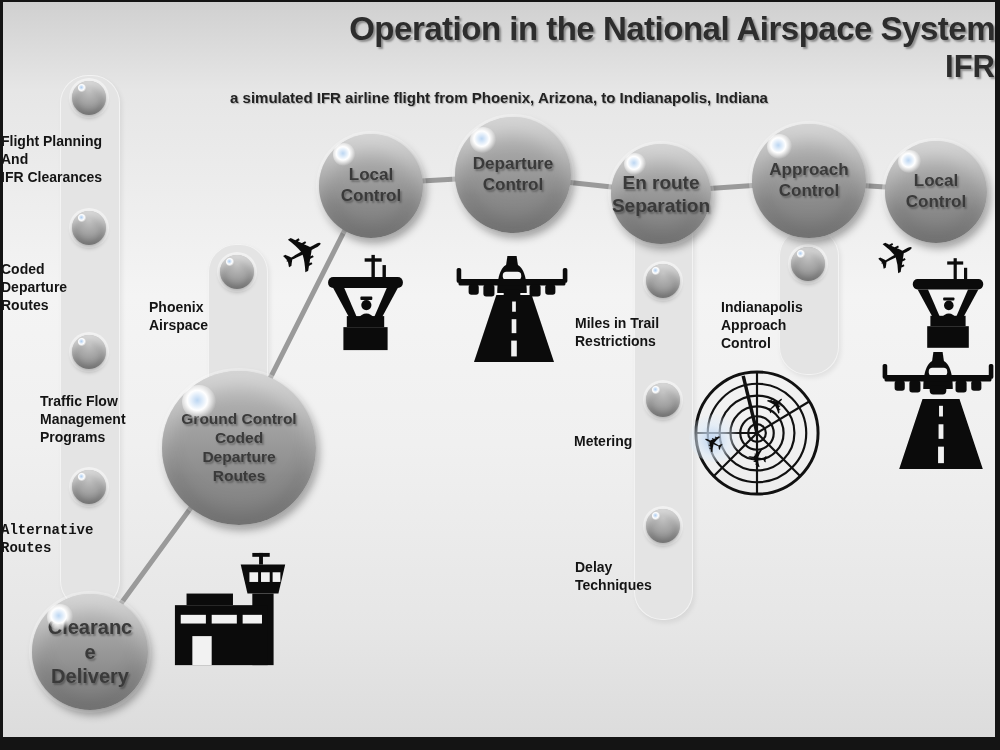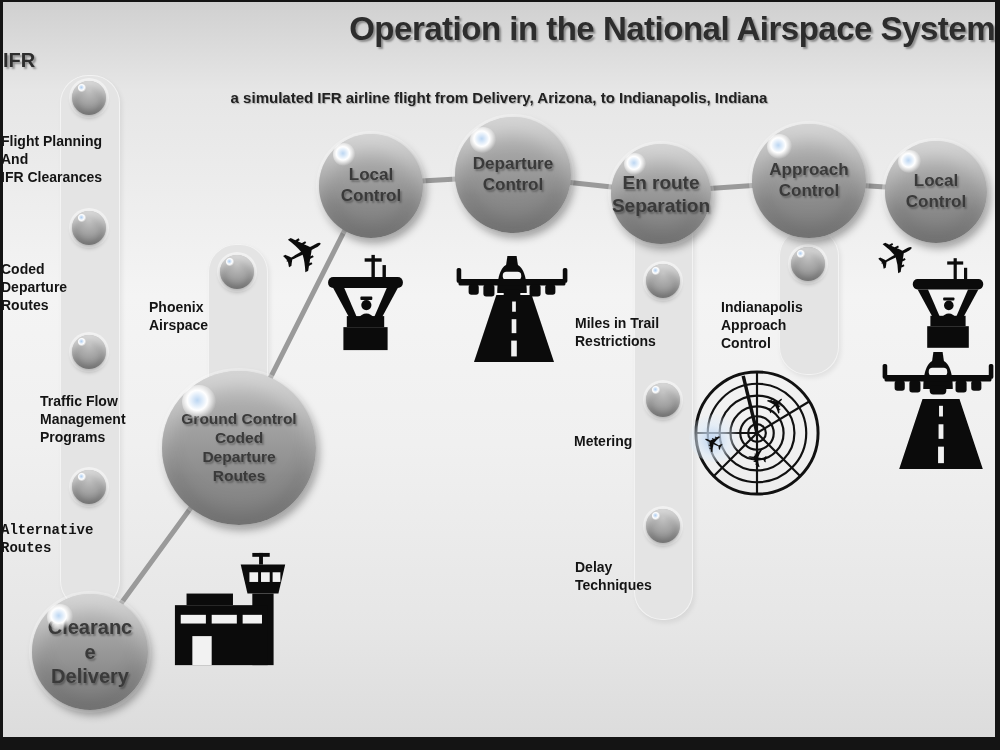--- a/index.html
+++ b/index.html
@@ -13,22 +13,22 @@
     background:linear-gradient(180deg,#d0d0d0 0%,#e6e6e6 12%,#f4f4f4 40%,#f0f0f0 60%,#e6e6e6 85%,#dcdcdc 100%);
     overflow:hidden;
   }
   
   .title{
     position:absolute;left:0;right:0;top:8px;text-align:right;
     font-size:33px;font-weight:bold;color:#2d2d2d;letter-spacing:-0.5px;
     text-shadow:2px 2px 2px rgba(0,0,0,0.35);
   }
   .title2{
-    position:absolute;left:0;right:0;top:47px;text-align:left;
-    font-size:20px;font-weight:bold;color:#2d2d2d;
+    position:absolute;left:0;right:0;top:47px;text-align:right;
+    font-size:31px;font-weight:bold;color:#2d2d2d;
     text-shadow:2px 2px 2px rgba(0,0,0,0.35);
   }
   .subtitle{
     position:absolute;left:0;right:0;top:87px;text-align:center;
     font-size:15px;font-weight:bold;color:#222;
     text-shadow:1px 1px 1px rgba(0,0,0,0.25);
   }
   
   .track{
     position:absolute;background:#e4e4e4;border-radius:28px;
@@ -104,21 +104,21 @@
     background:radial-gradient(circle at 45% 55%,rgba(185,210,240,0.9) 0%,rgba(220,235,250,0.55) 40%,rgba(255,255,255,0) 72%);
   }
 </style>
 </head>
 <body>
 
 <div class="slide">
 
   <div class="title">Operation in the National Airspace System</div>
   <div class="title2">IFR</div>
-  <div class="subtitle">a simulated IFR airline flight from Delivery, Arizona, to Indianapolis, Indiana</div>
+  <div class="subtitle">a simulated IFR airline flight from Phoenix, Arizona, to Indianapolis, Indiana</div>
 
   <div class="track track-left"></div>
   <div class="track track-phx"></div>
   <div class="track track-enr"></div>
   <div class="track track-ind"></div>
 
   <svg class="lines" width="992" height="735">
     <g stroke="#9a9a9a" stroke-width="5" stroke-linecap="round">
       <line x1="84" y1="648" x2="233" y2="444"></line>
       <line x1="233" y1="444" x2="365" y2="182"></line>

